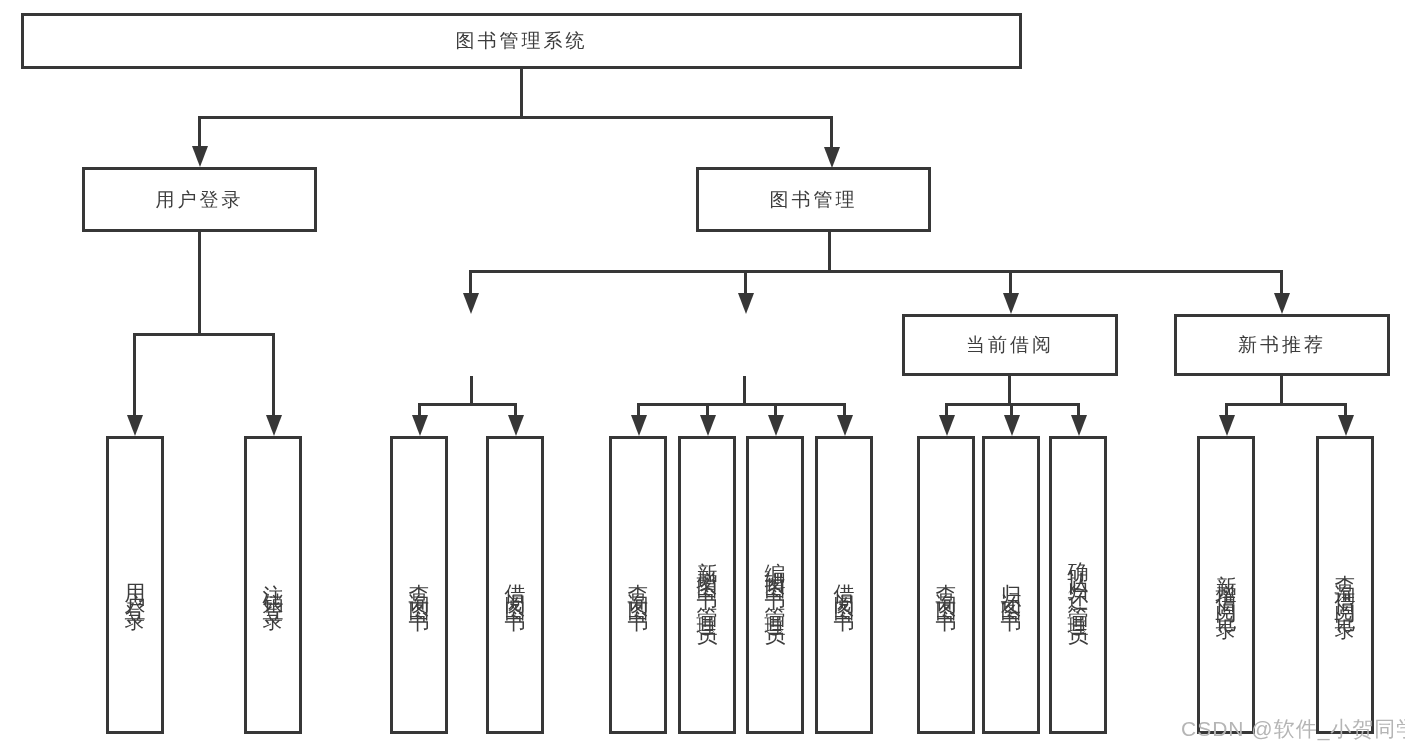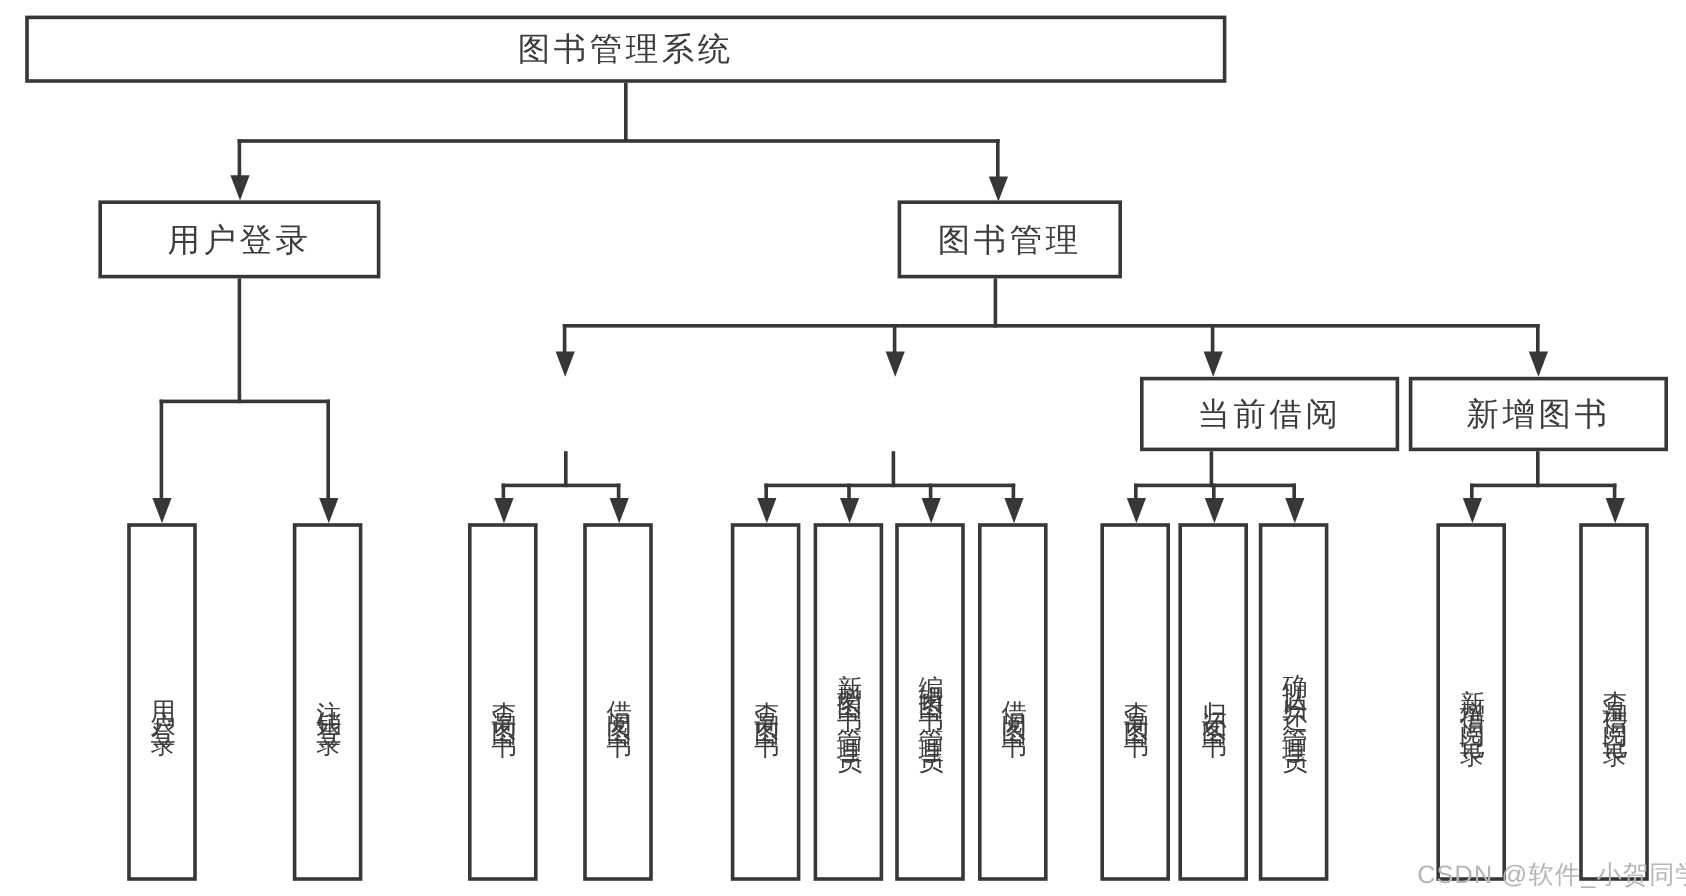--- a/index.html
+++ b/index.html
@@ -19,21 +19,21 @@
     position: absolute;
     box-sizing: border-box;
     border: 3px solid var(--line, #373737);
     background: #ffffff;
     color: var(--text, #3d3d3d);
   }
   .hbox {
     display: flex;
     align-items: center;
     justify-content: center;
-    font-size: 27px;
+    font-size: 19px;
     letter-spacing: 3px;
   }
   .vbox {
     top: 436px;
     width: 58px;
     height: 298px;
     writing-mode: vertical-lr;
     text-orientation: mixed;
     text-align: center;
     line-height: 52px;
@@ -73,42 +73,42 @@
   <div class="box hbox" style="left:21px;top:13px;width:1001px;height:56px">图书管理系统</div>
 
   <div class="line v" style="left:520px;top:69px;height:49px"></div>
   <div class="line h" style="left:198px;top:116px;width:635px"></div>
   <div class="line v" style="left:198px;top:116px;height:32px"></div>
   <div class="ah" style="left:192px;top:146px"></div>
   <div class="line v" style="left:830px;top:116px;height:32px"></div>
   <div class="ah" style="left:824px;top:147px"></div>
 
   <div class="box hbox" style="left:82px;top:167px;width:235px;height:65px">用户登录</div>
-  <div class="box hbox" style="left:748px;top:167px;width:187px;height:65px">图书管理</div>
+  <div class="box hbox" style="left:696px;top:167px;width:235px;height:65px">图书管理</div>
 
   <div class="line v" style="left:198px;top:232px;height:104px"></div>
   <div class="line h" style="left:133px;top:333px;width:142px"></div>
   <div class="line v" style="left:133px;top:333px;height:83px"></div>
   <div class="ah" style="left:127px;top:415px"></div>
   <div class="line v" style="left:272px;top:333px;height:83px"></div>
   <div class="ah" style="left:266px;top:415px"></div>
 
   <div class="line v" style="left:828px;top:232px;height:41px"></div>
   <div class="line h" style="left:469px;top:270px;width:814px"></div>
   <div class="line v" style="left:469px;top:270px;height:25px"></div>
   <div class="ah" style="left:463px;top:293px"></div>
   <div class="line v" style="left:744px;top:270px;height:25px"></div>
   <div class="ah" style="left:738px;top:293px"></div>
   <div class="line v" style="left:1009px;top:270px;height:25px"></div>
   <div class="ah" style="left:1003px;top:293px"></div>
   <div class="line v" style="left:1280px;top:270px;height:25px"></div>
   <div class="ah" style="left:1274px;top:293px"></div>
 
-  <div class="box hbox" style="left:950px;top:314px;width:216px;height:62px">当前借阅</div>
-  <div class="box hbox" style="left:1174px;top:314px;width:216px;height:62px">新增图书</div>
+  <div class="box hbox" style="left:902px;top:314px;width:216px;height:62px">当前借阅</div>
+  <div class="box hbox" style="left:1174px;top:314px;width:216px;height:62px">新书推荐</div>
 
   <div class="line v" style="left:470px;top:376px;height:30px"></div>
   <div class="line h" style="left:418px;top:403px;width:99px"></div>
   <div class="line v" style="left:418px;top:403px;height:14px"></div>
   <div class="ah" style="left:412px;top:415px"></div>
   <div class="line v" style="left:514px;top:403px;height:14px"></div>
   <div class="ah" style="left:508px;top:415px"></div>
 
   <div class="line v" style="left:743px;top:376px;height:30px"></div>
   <div class="line h" style="left:637px;top:403px;width:209px"></div>

